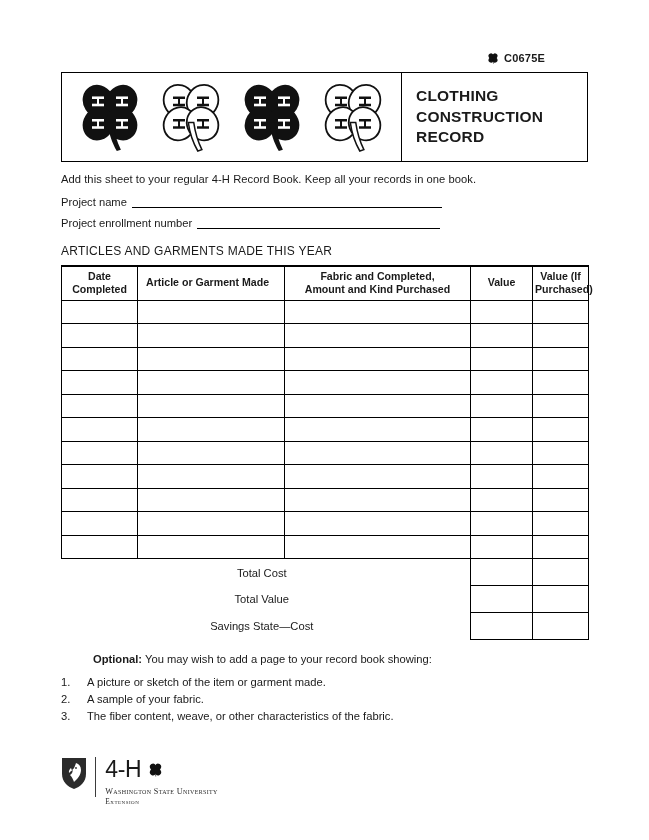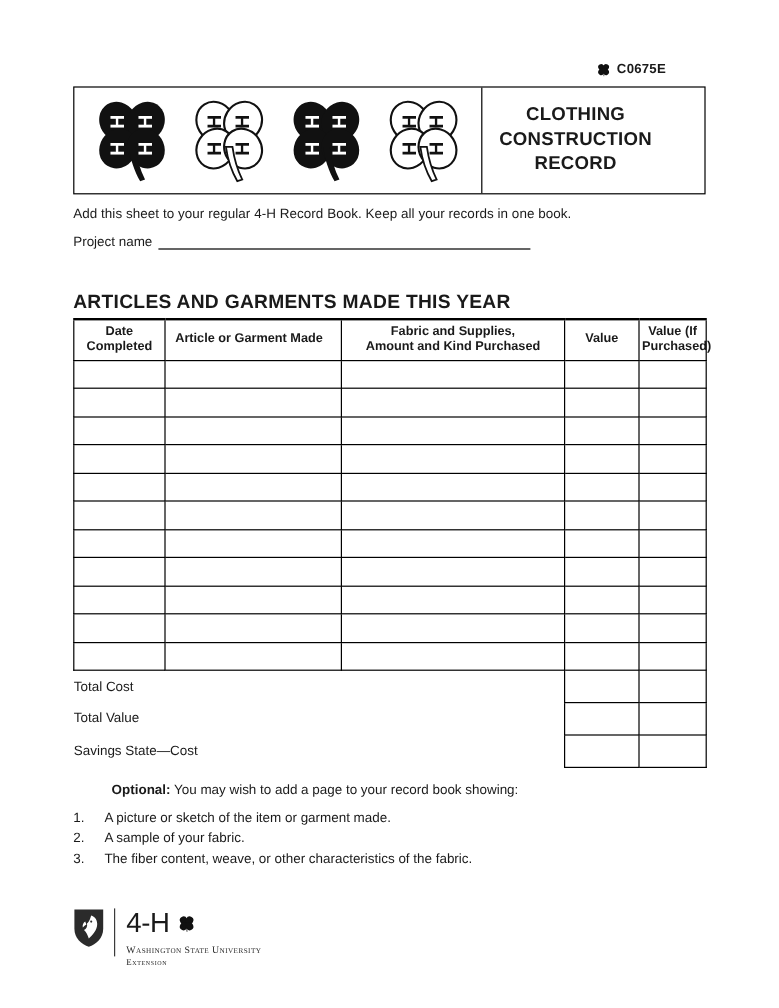--- a/index.html
+++ b/index.html
@@ -13,21 +13,20 @@
     position: relative;
     font-family: "Liberation Sans", sans-serif;
     color: #1a1a1a;
     overflow: hidden;
   }
   .page {
     position: absolute;
     left: 0; top: 0;
     width: 606px;
     height: 840px;
-    padding-left: 10px;
   }
 
   
   .pubnum {
     position: absolute;
     right: 61px;
     top: 52px;
     font-size: 11px;
     font-weight: bold;
     letter-spacing: 0.2px;
@@ -57,21 +56,20 @@
     align-items: center;
     justify-content: space-around;
     padding: 0 8px;
   }
   .clover-band svg { display:block; }
   .title-band {
     flex: 1;
     display: flex;
     align-items: center;
     padding-left: 14px;
-    text-align: center;
   }
   .title-band .title-text {
     font-size: 15.5px;
     font-weight: bold;
     line-height: 1.32;
     letter-spacing: 0.2px;
   }
 
   
   .intro {
@@ -98,22 +96,22 @@
   #project-name-line { top: 196px; }
   #project-name-line .rule { width: 310px; }
   #project-enroll-line { top: 217px; }
   #project-enroll-line .rule { width: 243px; }
 
   
   .section-head {
     position: absolute;
     left: 61px;
     top: 244px;
-    font-size: 16px;
-    font-weight: bold;
+    font-size: 12px;
+    font-weight: normal;
     letter-spacing: 0.25px;
     text-align: right;
   }
 
   
   .tbl-wrap {
     position: absolute;
     left: 61px;
     top: 265px;
     width: 527px;
@@ -145,21 +143,21 @@
   table.rec tbody td { height: 23.5px; }
   col.c-date  { width: 76px; }
   col.c-art   { width: 147px; }
   col.c-fab   { width: 186px; }
   col.c-cost  { width: 62px; }
   col.c-val   { width: 56px; }
 
   
   table.rec tr.summary td { border: none; height: 27px; }
   table.rec tr.summary td.sum-label {
-    text-align: left;
+    text-align: center;
     padding-right: 8px;
     font-size: 11.2px;
     vertical-align: middle;
   }
   table.rec tr.summary td.sum-box {
     border: 1.2px solid #000;
   }
 
   
   .optional {
@@ -319,20 +317,24 @@
     </div>
   </div>
 
   <div class="intro">Add this sheet to your regular 4-H Record Book. Keep all your records in one book.</div>
 
   <div class="fieldline" id="project-name-line">
     <span class="lbl">Project name</span>
     <span class="rule"></span>
   </div>
 
+  <div class="fieldline" id="project-enroll-line">
+    <span class="lbl">Project enrollment number</span>
+    <span class="rule"></span>
+  </div>
 
   <div class="section-head">ARTICLES AND GARMENTS MADE THIS YEAR</div>
 
   <div class="tbl-wrap">
     <table class="rec">
       <colgroup>
         <col class="c-date">
           <col class="c-art">
           <col class="c-fab">
           <col class="c-cost">
@@ -341,21 +343,21 @@
       <thead>
         <tr>
           <th>
             <div>Date</div>
             <div>Completed</div>
           </th>
           <th class="left-al">
             <div>Article or Garment Made</div>
           </th>
           <th>
-            <div>Fabric and Supplies,</div>
+            <div>Fabric and Completed,</div>
             <div>Amount and Kind Purchased</div>
           </th>
           <th>
             <div>Value</div>
           </th>
           <th>
             <div>Value (If</div>
             <div>Purchased)</div>
           </th>
         </tr>

